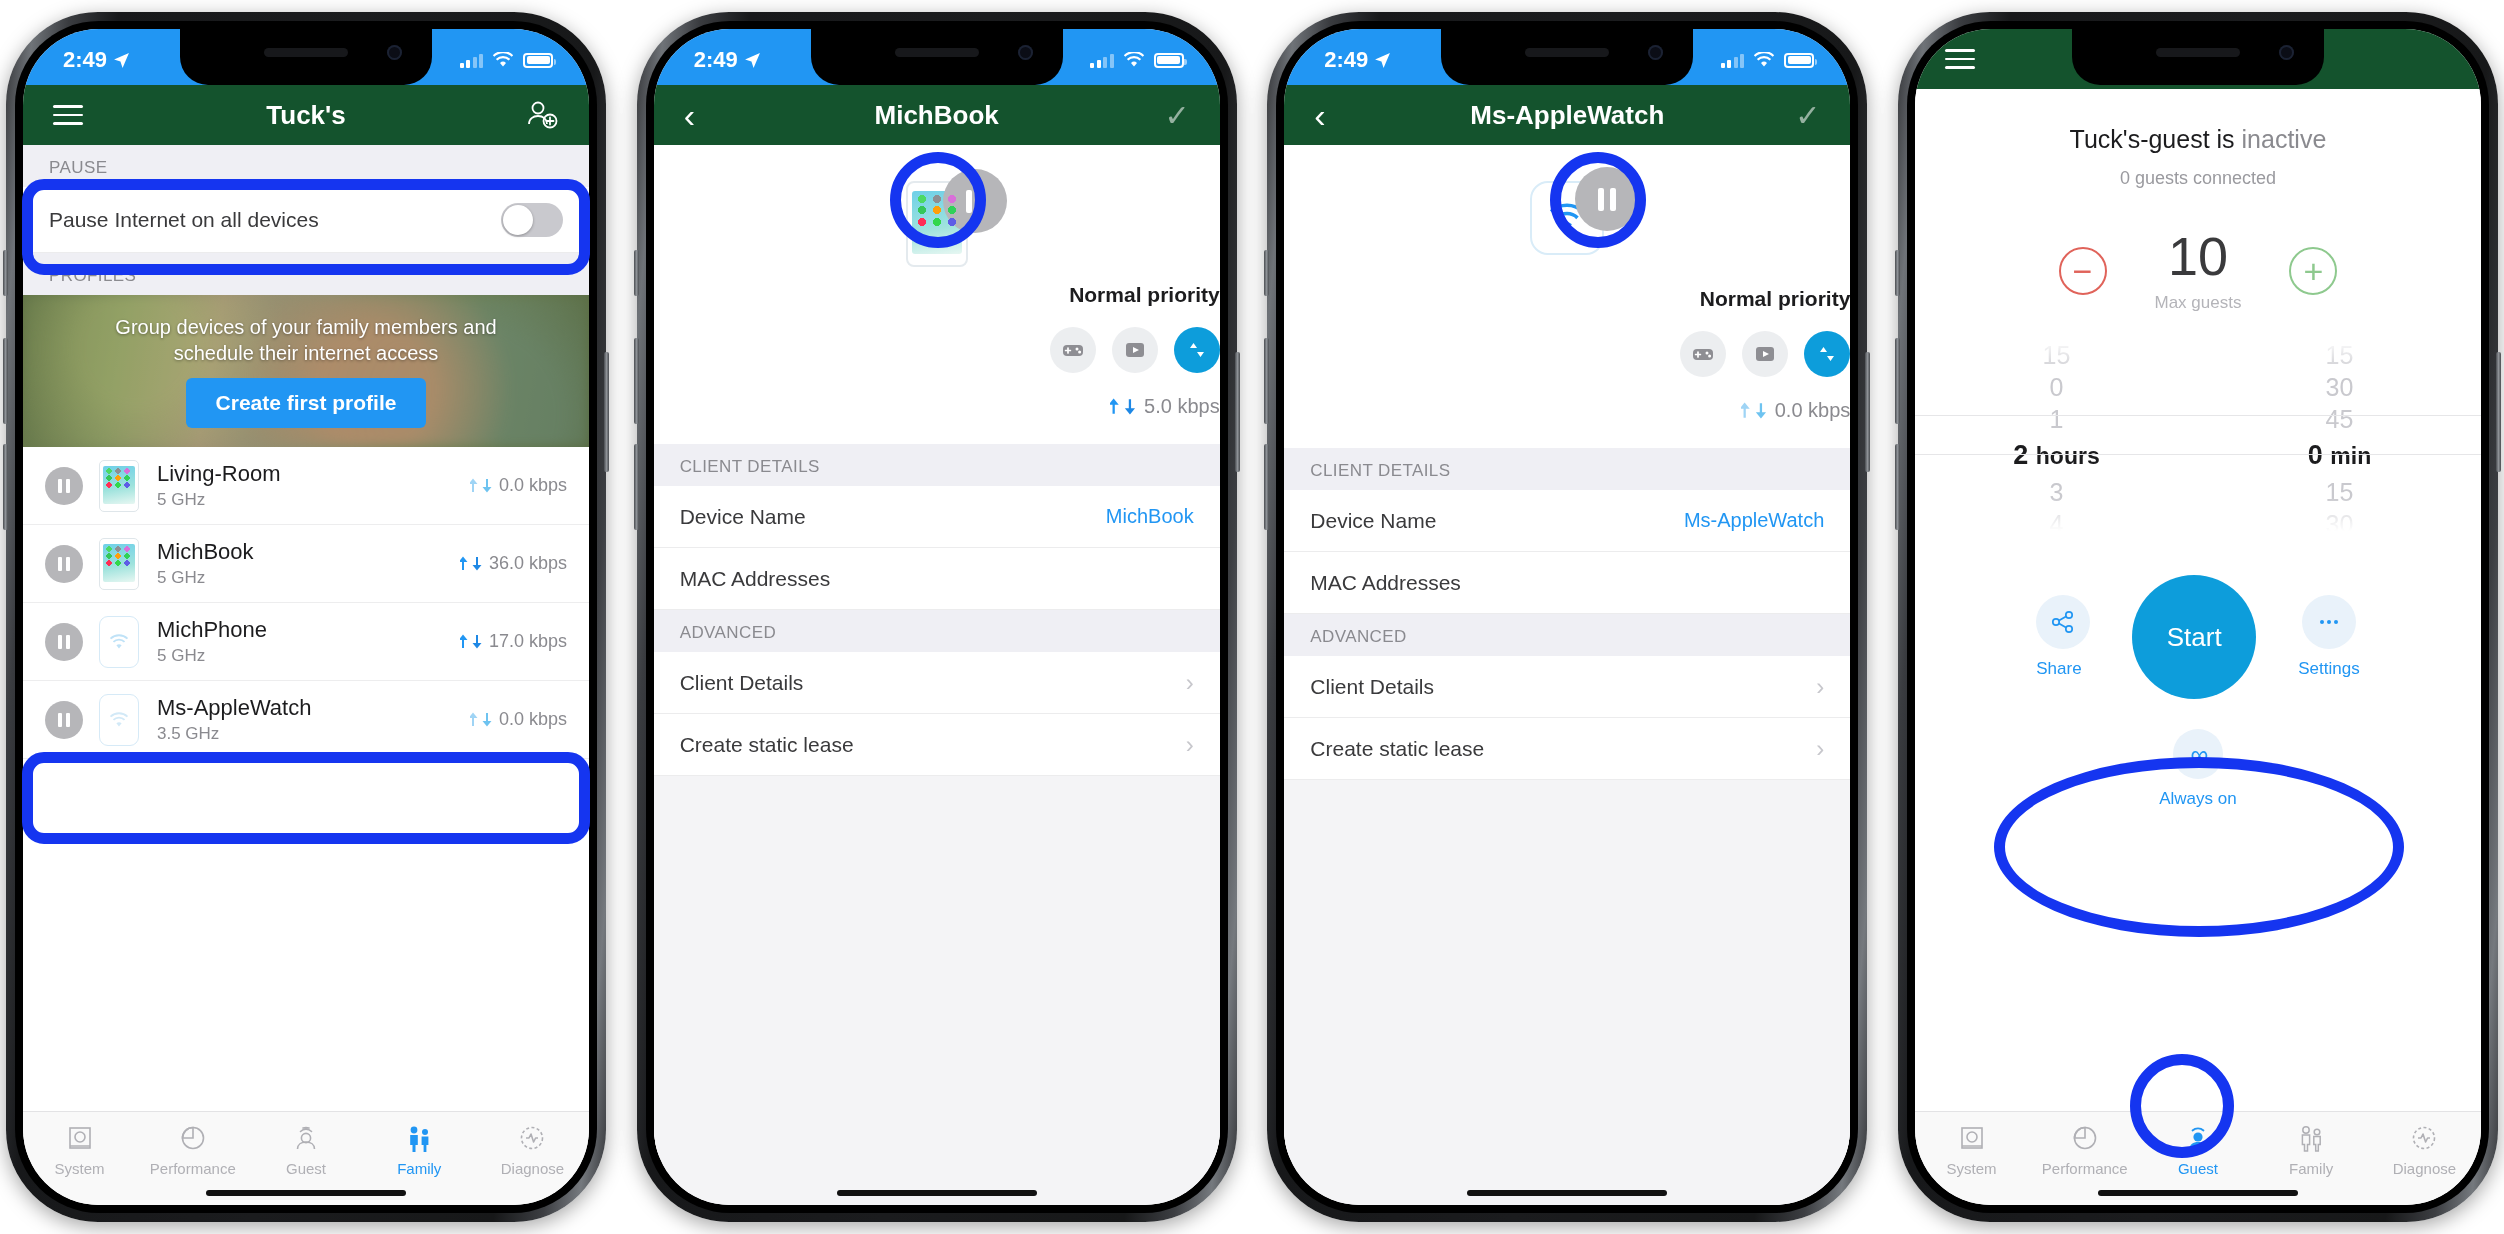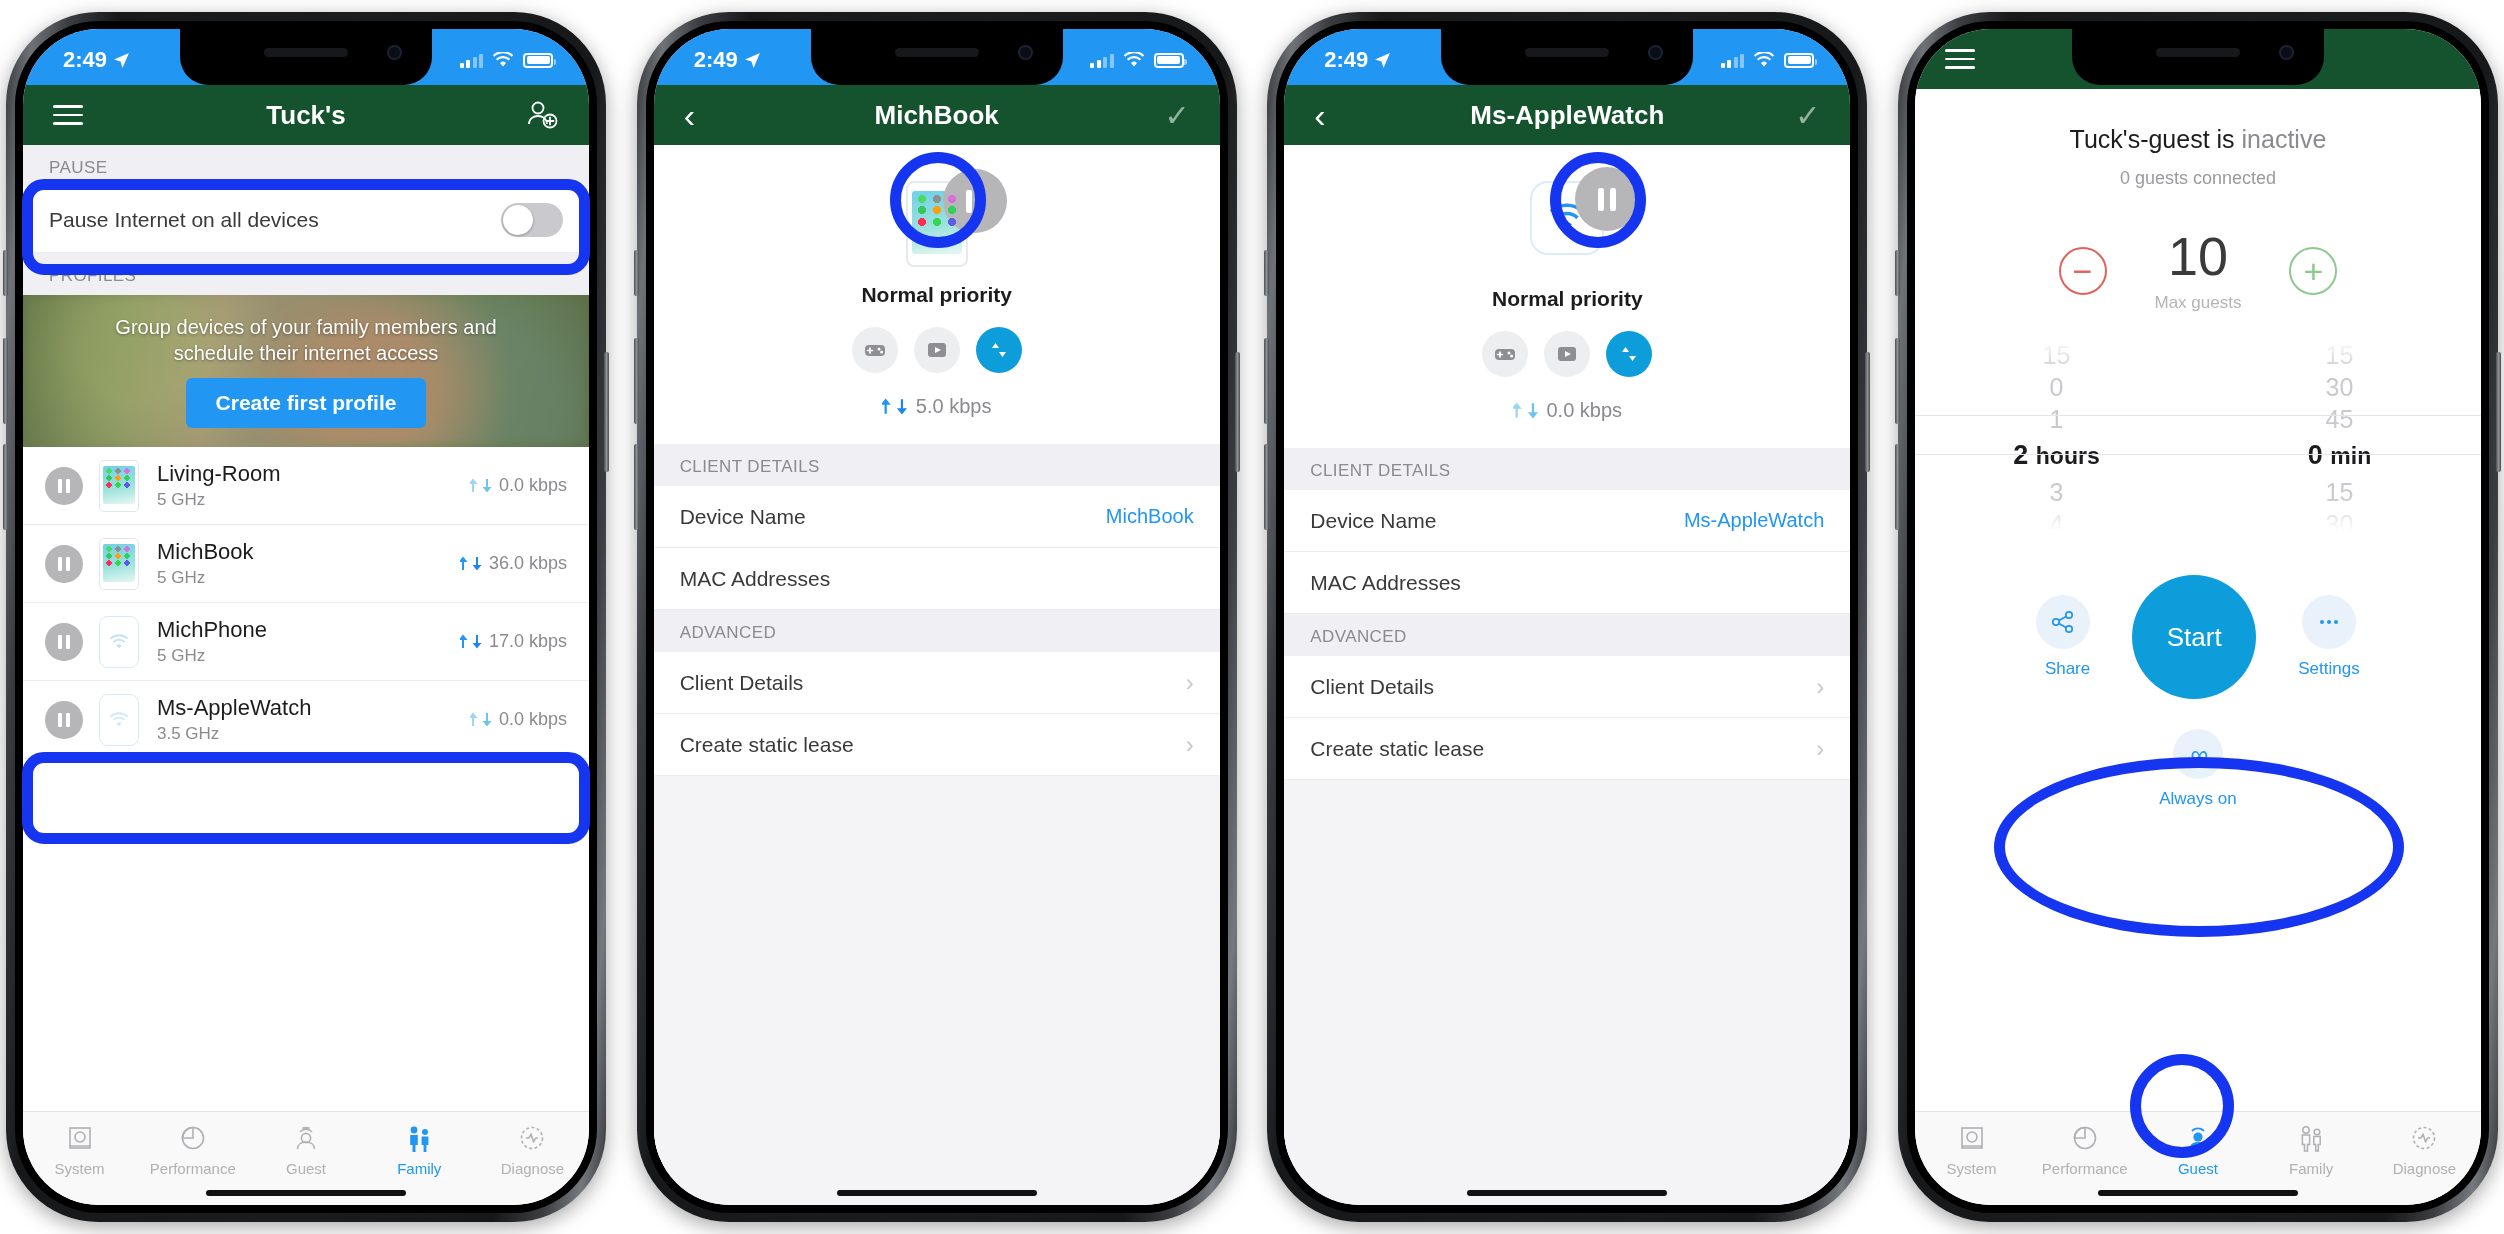--- a/index.html
+++ b/index.html
@@ -239,21 +239,21 @@
   .cl-speed {
     font-size: 18px; color: #8a8a8f;
     display: flex; align-items: center; gap: 6px; white-space: nowrap;
   }
   .updn { display: flex; gap: 1px; align-items: center; }
   .updn svg { width: 11px; height: 15px; display:block;}
 
   
   .detail-hero {
     background: #fff; padding: 36px 0 26px;
-    display: flex; flex-direction: column; align-items: center;
+    display: flex; flex-direction: column; align-items: flex-end;
   }
   .hero-dev {
     width: 62px; height: 86px; border-radius: 8px;
     border: 2px solid #e4eaee; background:#fff;
     position: relative; overflow:hidden; margin-bottom: 16px;
   }
   .hero-dev.tablet::after {
     content:''; position:absolute; top:8px; left:4px; right:4px; bottom:11px;
     border-radius:3px;
     background: linear-gradient(170deg,#6fd0e8,#9fe3dd 58%,#e7f7f2);
@@ -336,21 +336,21 @@
   .picker-fade-t, .picker-fade-b {
     position:absolute; left:0; right:0; height:34px; pointer-events:none;
   }
   .picker-fade-t { top:0; background: linear-gradient(#fff, rgba(255,255,255,0)); }
   .picker-fade-b { bottom:0; background: linear-gradient(rgba(255,255,255,0), #fff); }
 
   .actions {
     display: flex; align-items: center; justify-content: center;
     gap: 42px; margin-top: 44px;
   }
-  .act { text-align: right; }
+  .act { text-align: left; }
   .act-circ {
     width: 54px; height: 54px; border-radius: 50%;
     background: #e9f2fa; margin: 0 auto 10px;
     display:flex; align-items:center; justify-content:center;
     color:#2196f3;
   }
   .act-circ svg { width: 26px; height: 24px; }
   .act-lbl { font-size: 17px; color: #2196f3; }
   .start-btn {
     width: 124px; height: 124px; border-radius: 50%;

